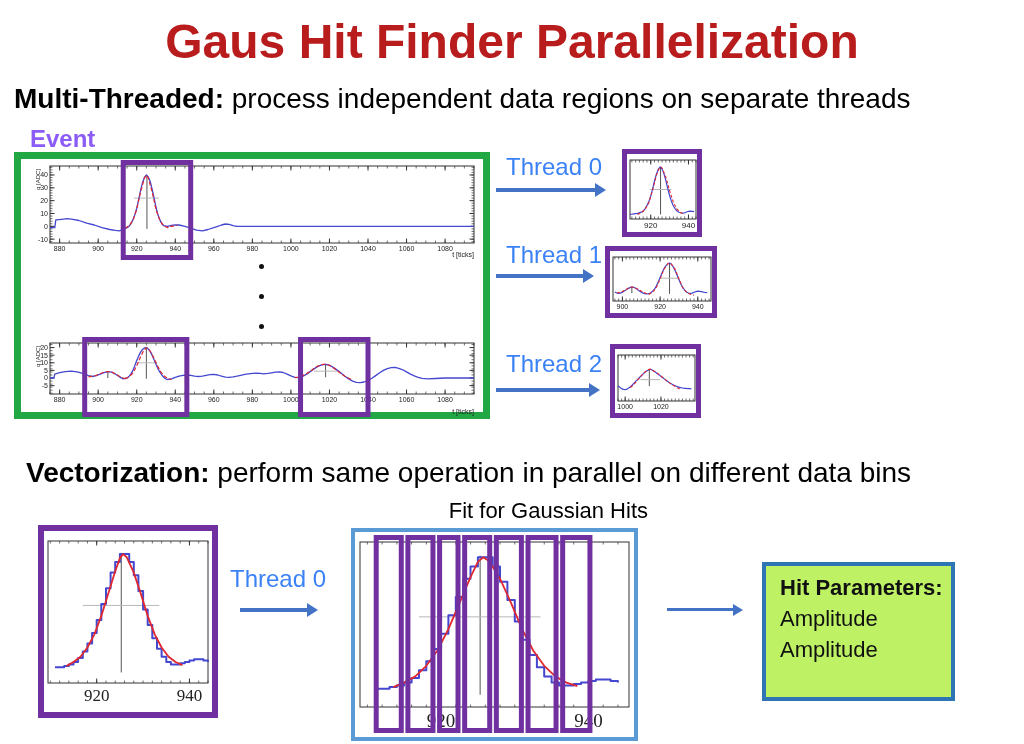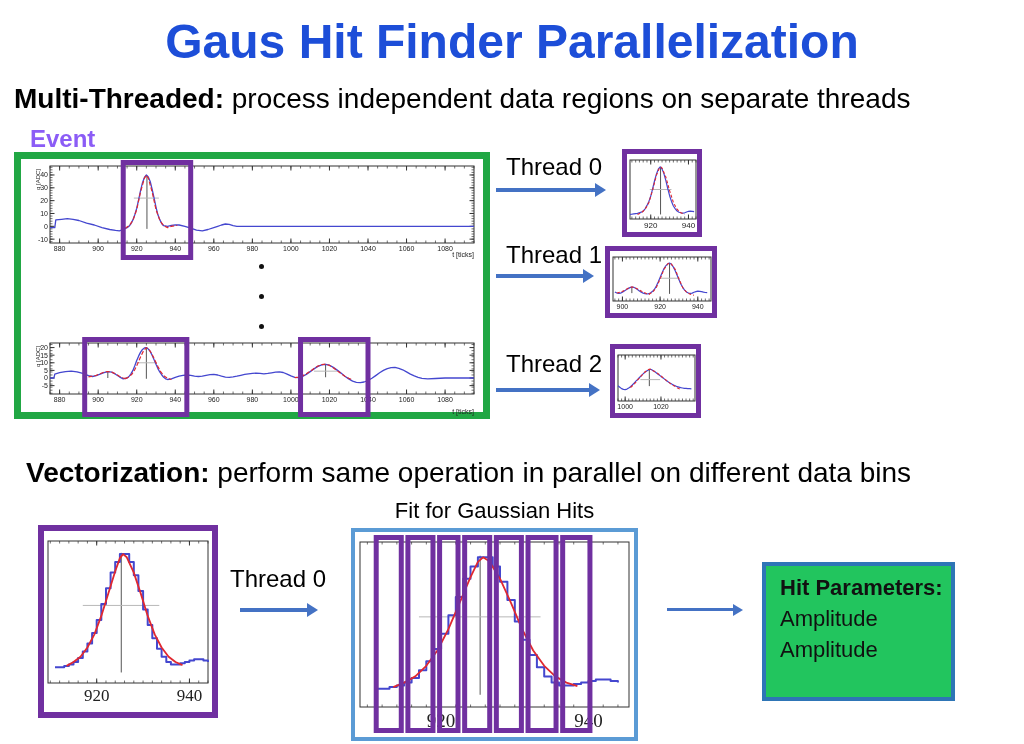--- a/index.html
+++ b/index.html
@@ -1,43 +1,43 @@
 <!DOCTYPE html>
 <html><head>
 <meta charset="utf-8">
 <style>
   html,body{margin:0;padding:0;background:#fff;}
   .slide{position:relative;width:1024px;height:744px;background:#fff;overflow:hidden;
          font-family:"Liberation Sans",sans-serif;color:#111;}
   .title{position:absolute;top:14px;left:0;width:1024px;text-align:center;
-         font-size:48px;font-weight:600;color:#1d4ed8;letter-spacing:0px;}
+         font-size:48px;font-weight:600;color:#b91c1c;letter-spacing:0px;}
   .heading{position:absolute;font-size:28px;color:#000;white-space:nowrap;}
   .heading b{font-weight:700;}
   .h1{top:83px;left:14px;}
   .h2{top:457px;left:6px;margin-left:20px;}
   .event-label{position:absolute;top:125px;left:30px;font-size:24px;font-weight:700;color:#8b5cf6;}
   .event-box{position:absolute;left:14px;top:152px;width:476px;height:267px;
              border:7px solid #21a744;box-sizing:border-box;background:#fff;}
   .plot{position:absolute;}
   svg text{font-family:"Liberation Sans",sans-serif;}
   svg.serif text{font-family:"Liberation Serif",serif;}
   .dot{position:absolute;width:5px;height:5px;border-radius:50%;background:#111;left:259px;}
-  .thread-label{position:absolute;font-size:24px;color:#000000;white-space:nowrap;}
+  .thread-label{position:absolute;font-size:24px;color:#3b82f6;white-space:nowrap;}
   .arrow{position:absolute;height:4px;background:#4472c4;}
   .arrow::after{content:'';position:absolute;right:-10px;top:50%;transform:translateY(-50%);
                 border-left:11px solid #4472c4;border-top:7px solid transparent;border-bottom:7px solid transparent;}
   .arrow.thin{height:3px;}
   .arrow.thin::after{border-left-width:10px;border-top-width:6px;border-bottom-width:6px;}
   .pbox{position:absolute;border:5px solid #7030a0;box-sizing:border-box;background:#fff;padding:1px;}
   .pbox.thick{border-width:6px;}
-  .fit-label{position:absolute;left:341px;top:498px;width:307px;text-align:center;font-size:22px;color:#000;}
+  .fit-label{position:absolute;left:341px;top:498px;width:307px;text-align:right;font-size:22px;color:#000;}
   .vec-box{position:absolute;left:351px;top:528px;width:287px;height:213px;border:4px solid #5b9bd5;
            box-sizing:border-box;padding:3px;background:#fff;}
   .hit-box{position:absolute;left:762px;top:562px;width:193px;height:139px;border:4px solid #2e75b6;
-           box-sizing:border-box;background:#22c55e;padding:6px 0 0 14px;}
+           box-sizing:border-box;background:#bef264;padding:6px 0 0 14px;}
   .hit-box .hp-title{font-size:22px;font-weight:700;line-height:31px;}
   .hit-box .hp-item{font-size:22px;line-height:31px;}
 </style>
 </head>
 <body>
 
 <div class="slide">
 
   <div class="title">Gaus Hit Finder Parallelization</div>
 

